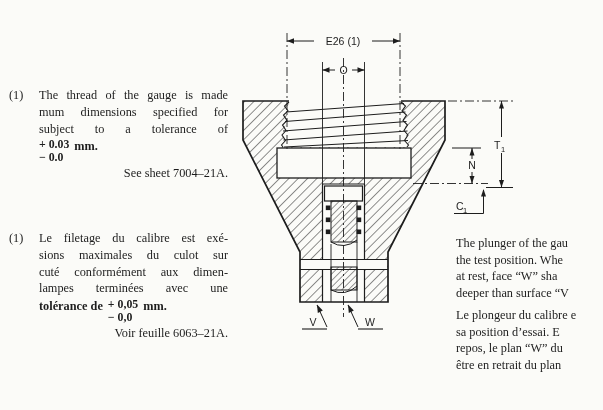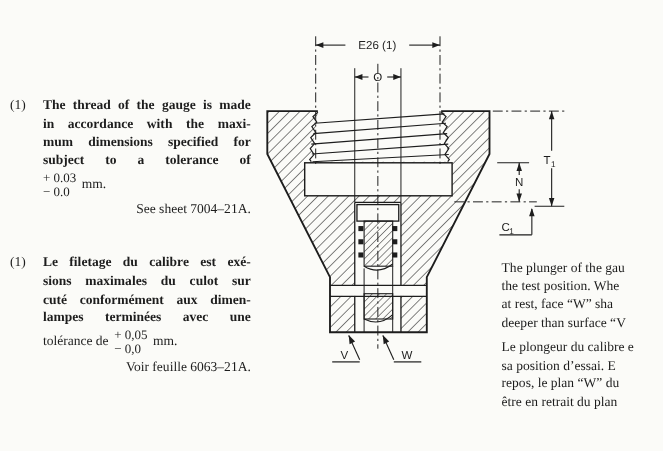--- a/index.html
+++ b/index.html
@@ -4,40 +4,39 @@
 <style>
   html,body{margin:0;padding:0;}
   #page{
     position:relative;width:603px;height:410px;overflow:hidden;
     background:#fbfbf8;color:#1d1d1d;
     font-family:"Liberation Serif", serif;
   }
   .note{position:absolute;font-size:12.3px;line-height:16.8px;}
   .note .marker{position:absolute;left:0;top:0;}
   .note .note-body{margin-left:30px;}
-  .jline{text-align:justify;text-align-last:justify;white-space:normal;font-weight:bold;}
+  .jline{text-align:justify;text-align-last:justify;white-space:normal;}
   .plainline{text-align:right;white-space:nowrap;}
-  .tolline{display:flex;align-items:center;gap:5px;margin:1px 0 2px 0;}
+  .tolline{display:flex;gap:5px;margin:1px 0 2px 0;font-weight:bold;}
   .frac{display:inline-flex;flex-direction:column;font-size:11.8px;line-height:12.5px;}
   .rnote{position:absolute;font-size:12.3px;line-height:16.5px;}
   .rnote div{white-space:nowrap;}
   svg text{fill:#1d1d1d;}
   .dimlabel{font-family:"Liberation Sans", sans-serif;font-size:10.5px;}
   .dimsub{font-family:"Liberation Sans", sans-serif;font-size:7.5px;}
 </style>
 </head>
 <body>
 
 <div id="page">
 
   <div class="note" style="left:9px;top:87px;width:219px;">
     <span class="marker">(1)</span>
     <div class="note-body">
       <div class="jline">The thread of the gauge is made</div>
-      <div class="jline">in accordance with the maxi-</div>
       <div class="jline">mum dimensions specified for</div>
       <div class="jline">subject to a tolerance of</div>
       <div class="tolline">
         <span class="frac">
           <span>+ 0.03</span>
           <span>− 0.0</span>
         </span>
         <span>mm.</span>
       </div>
       <div class="plainline">See sheet 7004–21A.</div>

